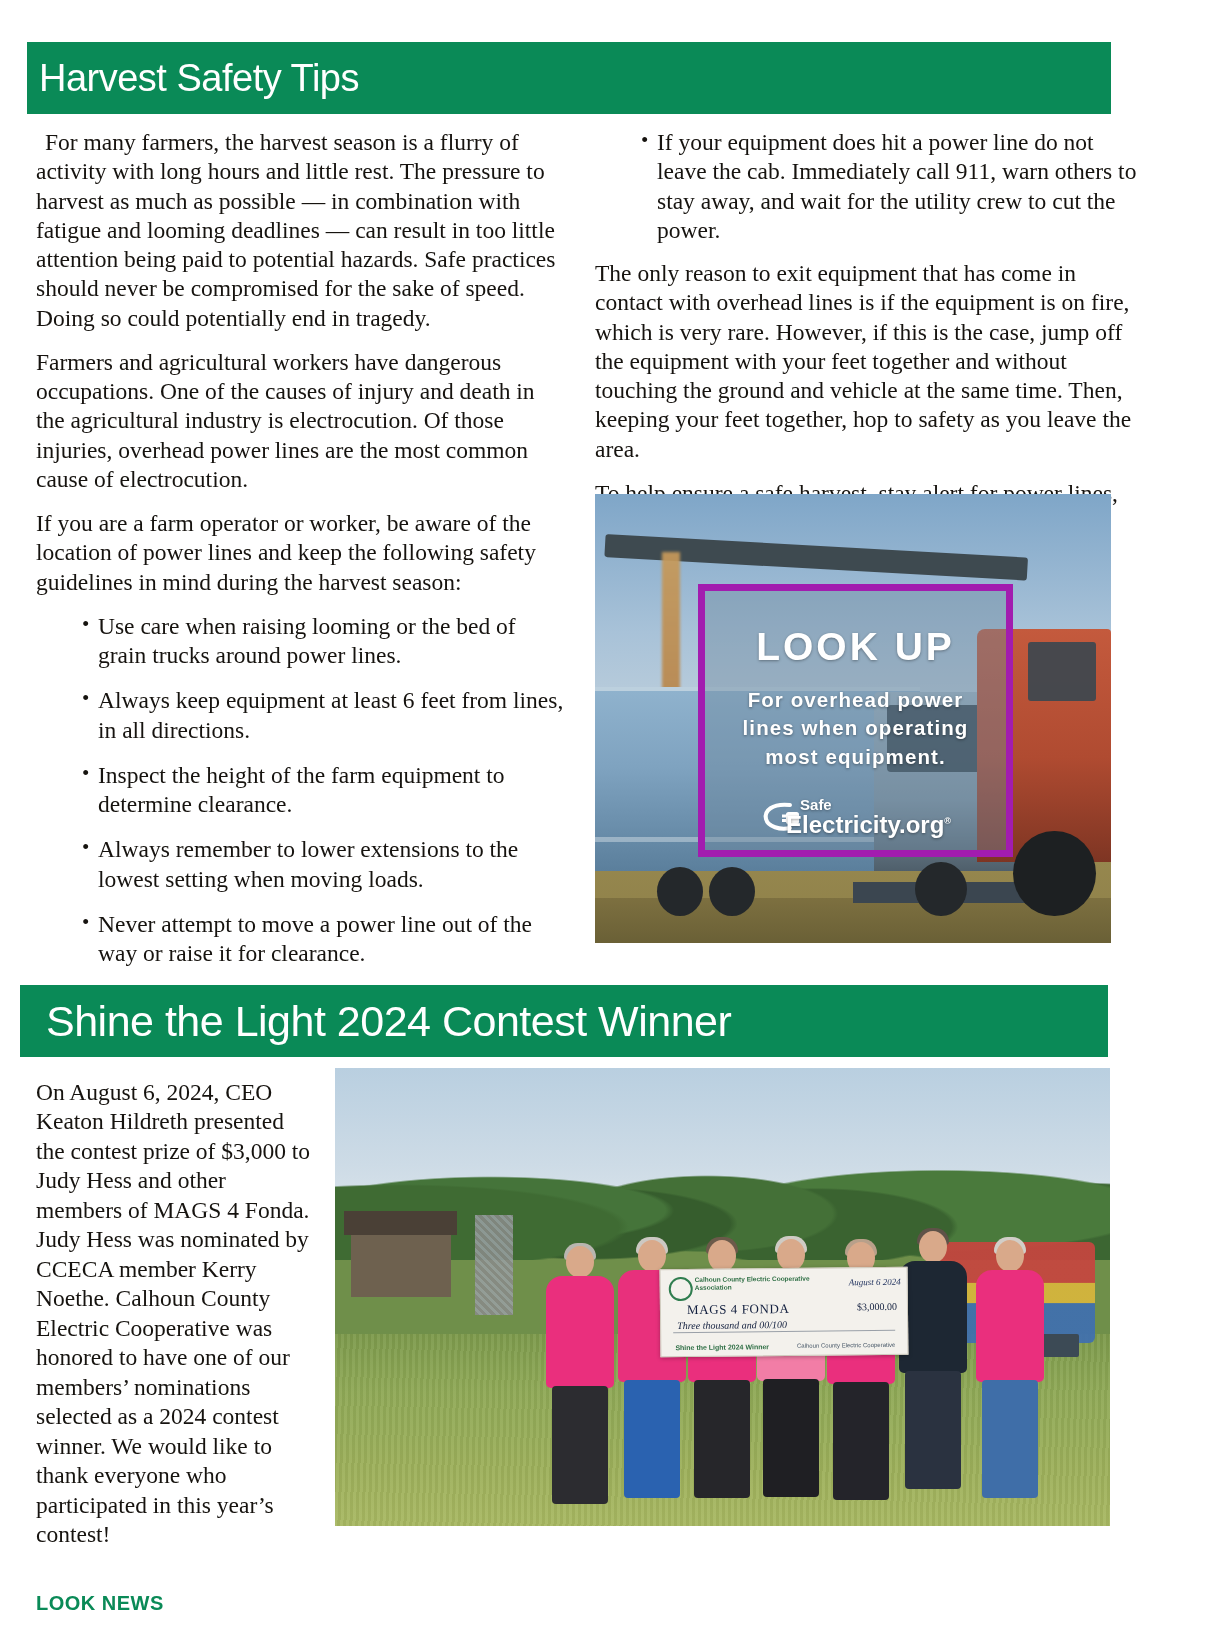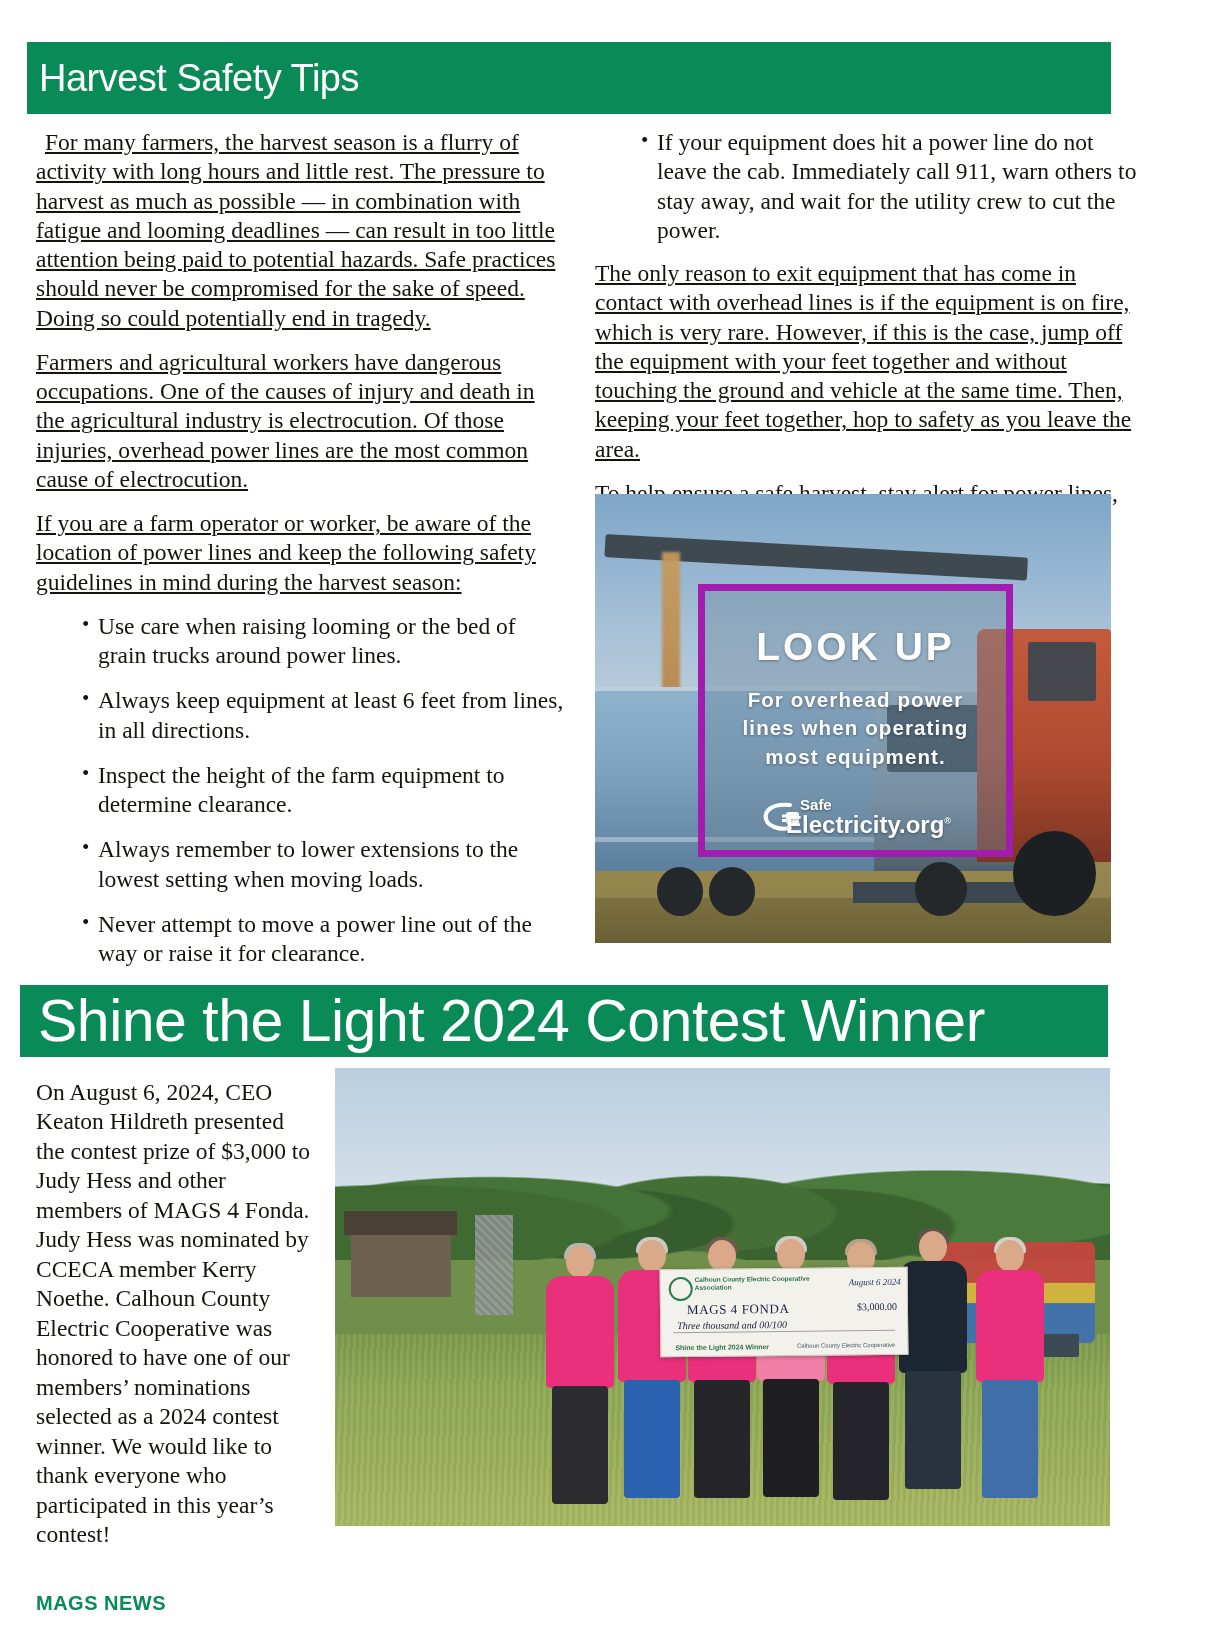--- a/index.html
+++ b/index.html
@@ -34,31 +34,31 @@
     color: #ffffff;
     font-weight: 400;
     letter-spacing: -0.5px;
     white-space: nowrap;
   }
 
   #banner-harvest { left: 27px; top: 42px; width: 1084px; height: 72px; }
   #banner-harvest .banner-title { font-size: 38px; padding-left: 12px; }
 
   #banner-shine { left: 20px; top: 985px; width: 1088px; height: 72px; }
-  #banner-shine .banner-title { font-size: 59px; padding-left: 18px; }
+  #banner-shine .banner-title { font-size: 43px; padding-left: 26px; }
 
   
   .col {
     position: absolute;
     font-size: 23.5px;
     line-height: 1.245;
     color: #16130f;
     text-align: left;
   }
-  .col p { margin: 0 0 15px 0; text-decoration: underline; }
+  .col p { margin: 0 0 15px 0; }
   .col p.first-indent { text-indent: 9px; }
 
   .bullets {
     margin: 0 0 0 0;
     padding: 0 0 0 46px;
     list-style: none;
   }
   .bullets li {
     position: relative;
     margin: 0 0 14px 0;
@@ -529,15 +529,15 @@
       <div class="chk-date">August 6 2024</div>
       <div class="chk-payee">MAGS 4 FONDA</div>
       <div class="chk-amount">$3,000.00</div>
       <div class="chk-words">Three thousand and 00/100</div>
       <div class="chk-line" style="top:62px;"></div>
       <div class="chk-memo">Shine the Light 2024 Winner</div>
       <div class="chk-bank">Calhoun County Electric Cooperative</div>
     </div>
   </div>
 
-  <div id="footer-news">MAGS NEWS</div>
+  <div id="footer-news">LOOK NEWS</div>
 
 </div>
 
 </body></html>

